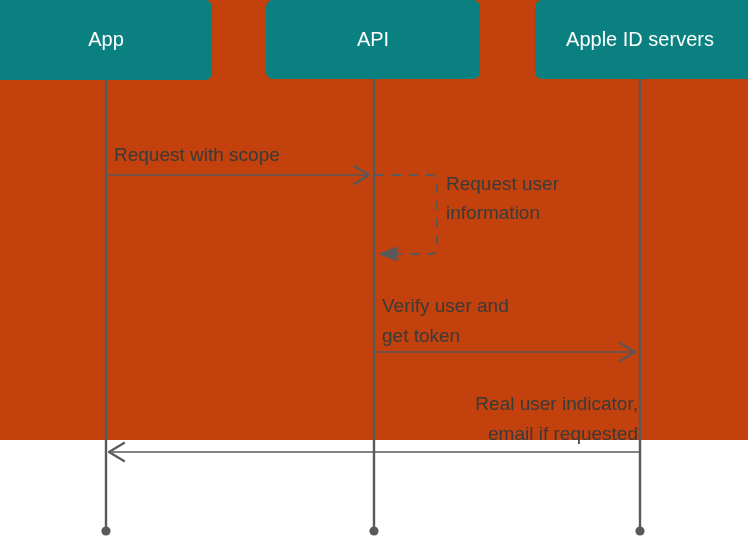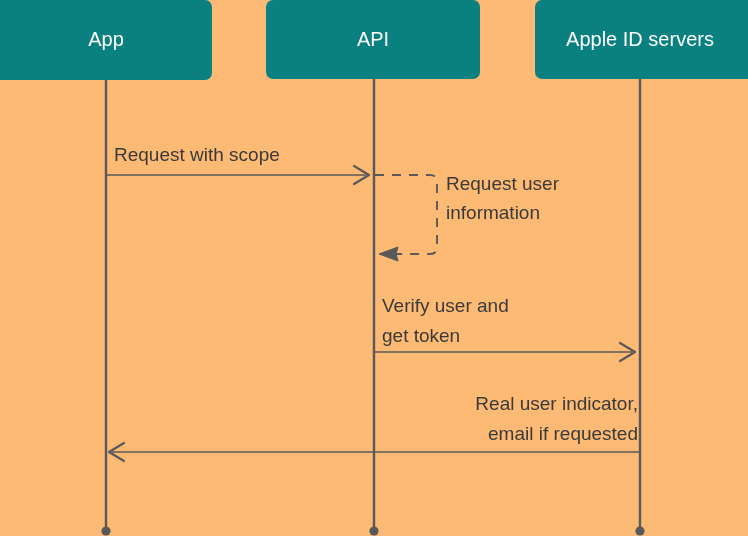--- a/index.html
+++ b/index.html
@@ -9,22 +9,22 @@
   }
   body {
     width: 748px;
     height: 536px;
     font-family: "Liberation Sans", sans-serif;
     overflow: hidden;
   }
   #diagram-root {
     position: relative;
     width: 748px;
-    height: 536px;
-    background: #fdba74;
+    height: 440px;
+    background: #c2410c;
   }
   #seq-svg {
     position: absolute;
     top: 0;
     left: 0;
     width: 748px;
     height: 536px;
     display: block;
   }
   .actor-box-label {

